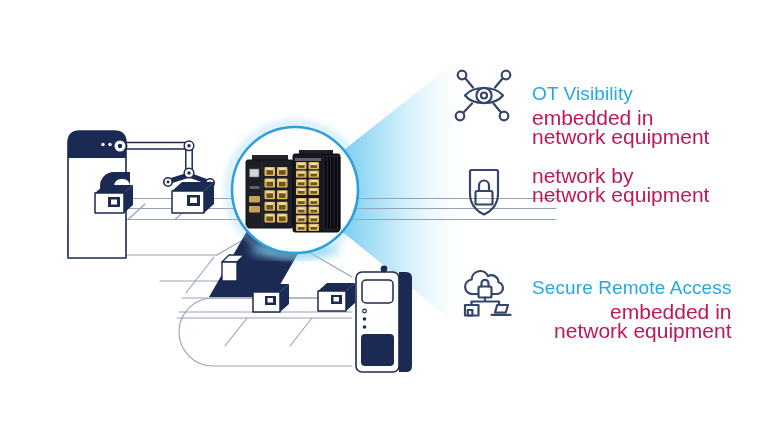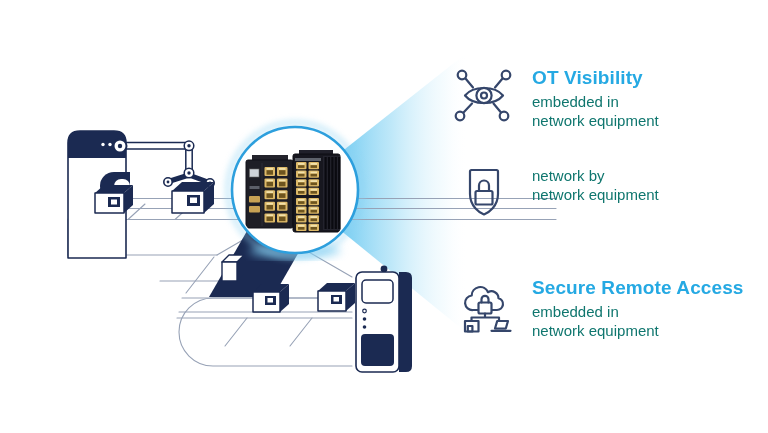--- a/index.html
+++ b/index.html
@@ -3,22 +3,22 @@
 <meta charset="utf-8">
 <style>
   html,body{margin:0;padding:0;background:#fff;}
   .canvas{position:relative;width:768px;height:433px;background:#ffffff;overflow:hidden;
           font-family:"Liberation Sans",sans-serif;}
   .scene{position:absolute;left:0;top:0;width:768px;height:433px;}
   .features{position:absolute;left:0;top:0;width:768px;height:433px;pointer-events:none;}
   .feature{position:absolute;left:454px;display:flex;gap:18px;align-items:flex-start;}
   .icon-box{width:60px;height:58px;flex:0 0 60px;}
   .feature-text{padding-top:1px;}
-  .feature-title{font-size:19px;font-weight:bold;color:#25A9E3;letter-spacing:.1px;margin:0 0 4px 0;}
-  .feature-desc{font-size:15px;line-height:18.5px;color:#0f766e;}
+  .feature-title{font-size:19px;font-weight:normal;color:#25A9E3;letter-spacing:.1px;margin:16px 0 4px 0;}
+  .feature-desc{font-size:21px;line-height:18.5px;color:#be185d;}
   .fsvg{stroke:#35466B;stroke-width:2.2;fill:none;stroke-linecap:round;stroke-linejoin:round;}
 </style>
 </head>
 <body>
 
 <div class="canvas">
 
   <svg class="scene" viewBox="0 0 768 433">
     <defs>
       <linearGradient id="beamGrad" gradientUnits="userSpaceOnUse" x1="315" y1="190" x2="468" y2="190">
@@ -288,21 +288,21 @@
         </svg>
       </div>
       <div class="feature-text">
         <div class="feature-desc">
           <span>network by</span><br>
           <span>network equipment</span>
         </div>
       </div>
     </div>
 
-    <div class="feature" style="top:276px;">
+    <div class="feature" style="top:260px;text-align:right;">
       <div class="icon-box">
         <svg class="fsvg" width="60" height="58" viewBox="0 0 60 58">
           <path d="M19 34 h24 a6 6 0 0 0 1.5 -11.8 a7 7 0 0 0 -10.5 -6 a8.5 8.5 0 0 0 -16.3 3.3 A7 7 0 0 0 19 34 Z"></path>
           <rect x="24.5" y="26.5" width="13" height="11" rx="1.5" fill="#fff"></rect>
           <path d="M27.5 26.5 v-3.2 a3.5 3.5 0 0 1 7 0 v3.2"></path>
           <path d="M31 37.5 V41.5 M31 41.5 H17.5 V45 M31 41.5 H45 V45"></path>
           <rect x="11" y="45" width="13.5" height="10.5"></rect>
           <rect x="13.8" y="50" width="4.6" height="5.5"></rect>
           <path d="M41 52.5 l2.2 -7.5 H54 l-2.2 7.5 Z M37.5 54.8 h19"></path>
         </svg>

